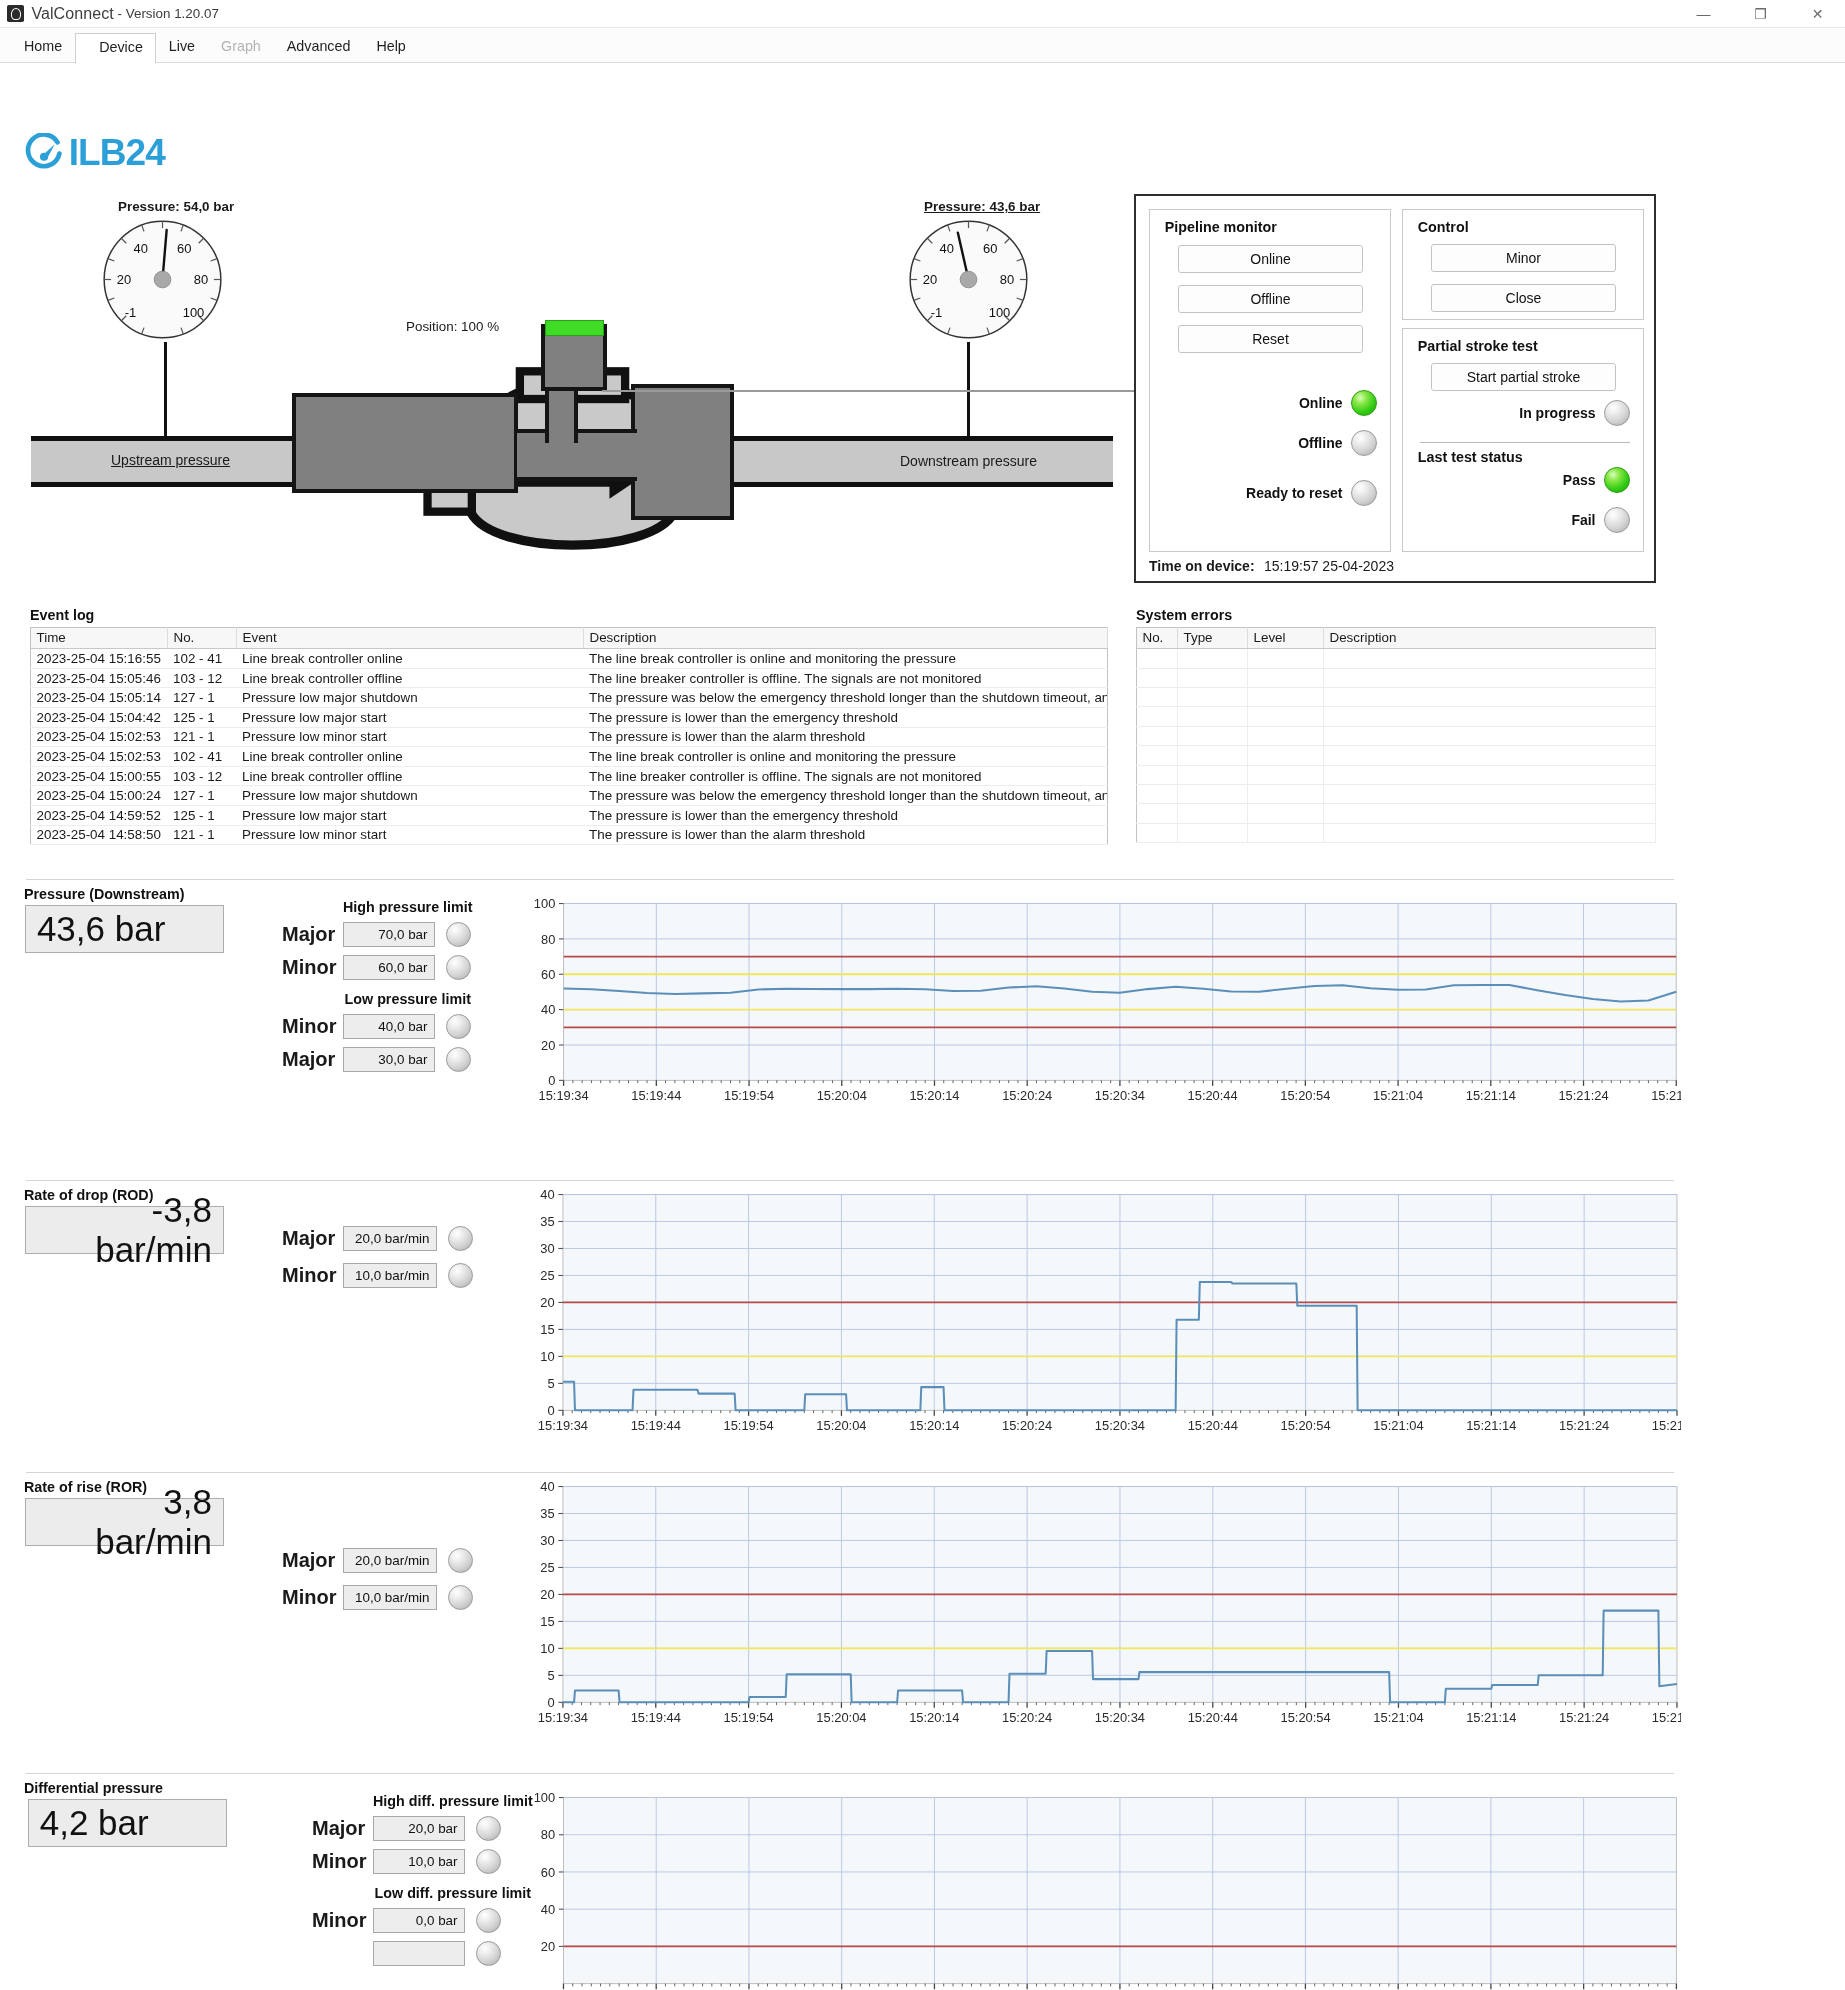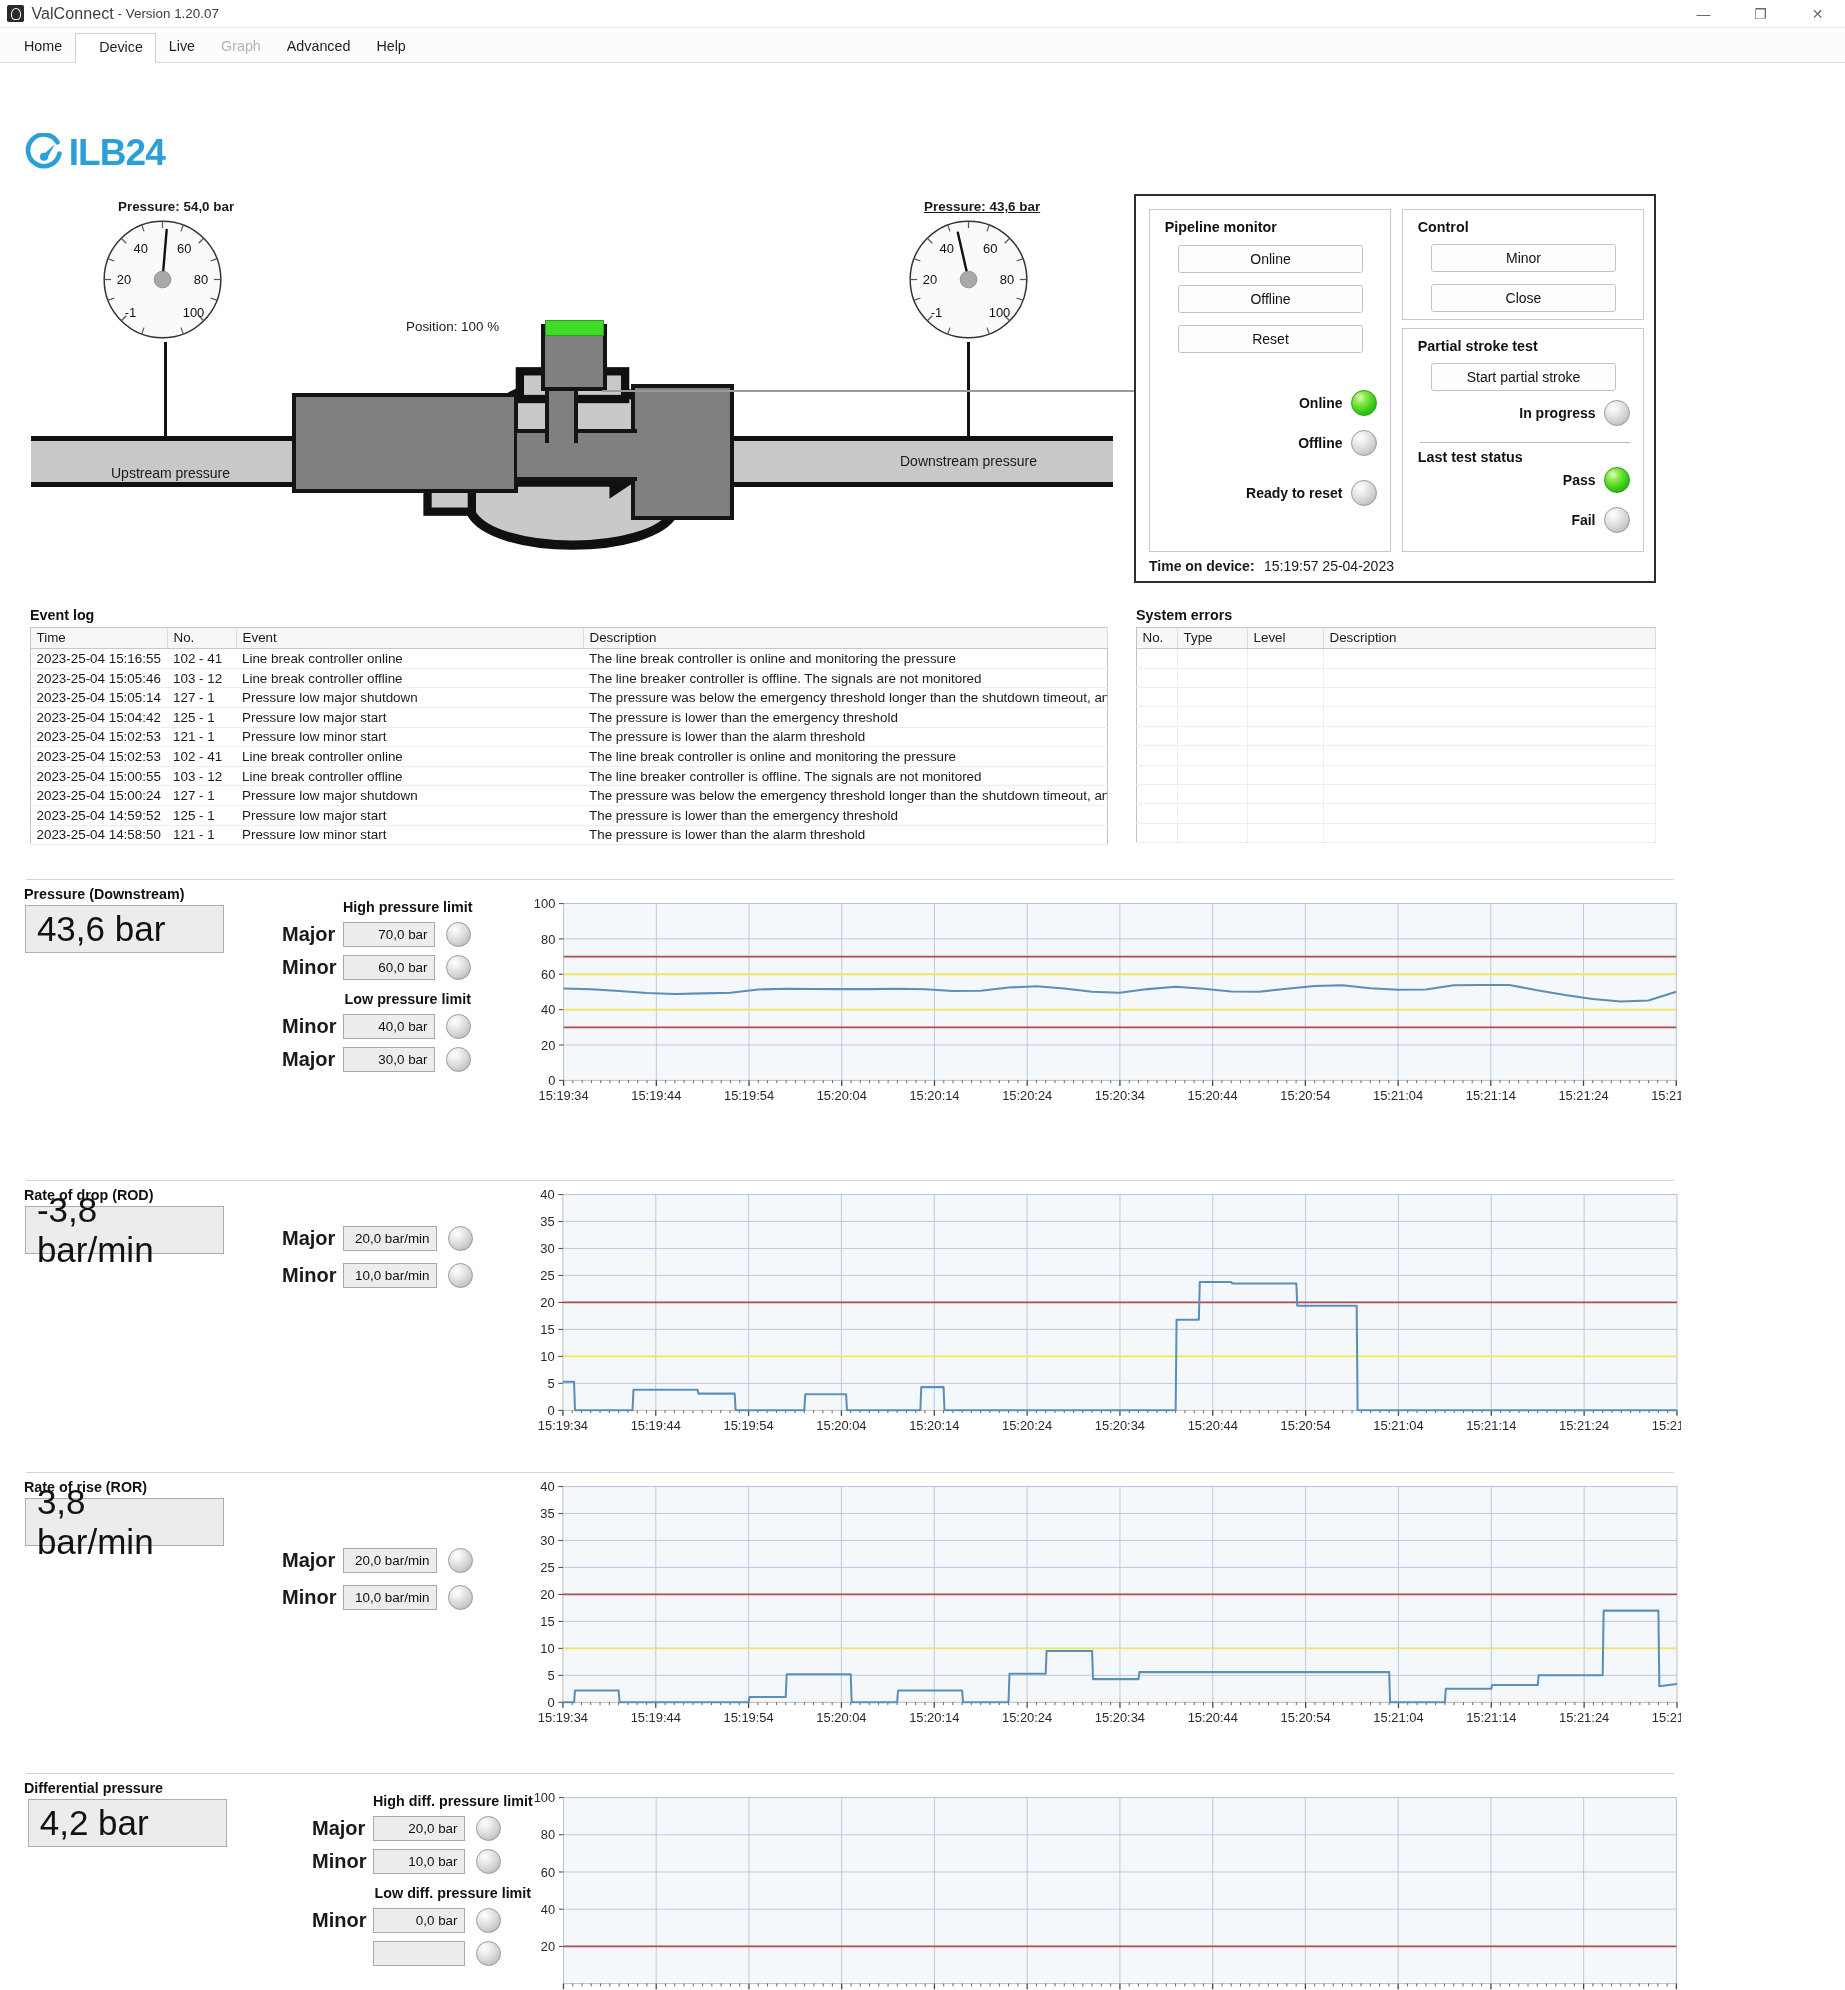--- a/index.html
+++ b/index.html
@@ -108,20 +108,21 @@
   table.grid.sep td{border-right:0.9px solid #ededed;}
 
   
   .section{position:absolute;left:24px;width:1798px;}
   .sechr{border-top:0.9px solid #d4d4d4;width:1648px;margin-left:1.8px;}
   .seclabel{font-size:14.3px;font-weight:bold;color:#111;}
   .bigval{
     border:0.9px solid #adadad;background:#ececec;
     font-size:35px;color:#111;padding:16px 11px;display:flex;align-items:center;
     font-family:"Liberation Sans",sans-serif;
+    text-align:right;
   }
   .limitgrp{position:absolute;}
   .limittitle{font-size:14.3px;font-weight:bold;color:#111;text-align:center;}
   .limitrow{display:flex;align-items:center;gap:11px;margin-top:7.4px;}
   .limitrow .lbl{font-size:20px;font-weight:bold;width:50px;text-align:left;}
   .limitfield{
     width:92px;height:25px;background:#ededed;border:0.9px solid #a8a8a8;
     font-size:13.4px;text-align:right;padding:2.8px 6.5px;color:#111;
     font-family:"Liberation Sans",sans-serif;
   }
@@ -222,21 +223,21 @@
     <text x="26" y="72" font-size="14" font-family="Liberation Sans, sans-serif" fill="#111" text-anchor="middle">20</text>
     <text x="109" y="72" font-size="14" font-family="Liberation Sans, sans-serif" fill="#111" text-anchor="middle">80</text>
     <text x="33" y="108" font-size="14" font-family="Liberation Sans, sans-serif" fill="#111" text-anchor="middle">-1</text>
     <text x="101" y="108" font-size="14" font-family="Liberation Sans, sans-serif" fill="#111" text-anchor="middle">100</text>
     <line x1="67.5" y1="67.5" x2="56" y2="17" stroke="#111" stroke-width="2.6" stroke-linecap="round"></line>
     <circle cx="67.5" cy="67.5" r="9" fill="#a9a9a9" stroke="#8c8c8c"></circle>
   </svg>
   <div style="position:absolute;left:967px;top:162px;width:2.8px;height:97px;background:#111;"></div>
 
   <div class="pipe" style="left:31px;top:256px;width:1082px;height:51px;"></div>
-  <div class="pipelabel" style="left:111px;top:285px;">Upstream pressure</div>
+  <div class="pipelabel" style="left:111px;top:272px;text-decoration:underline;">Upstream pressure</div>
   <div class="pipelabel" style="left:900px;top:273px;">Downstream pressure</div>
 
   <svg style="position:absolute;left:420px;top:171px;" width="305" height="217" viewBox="0 0 330 235">
     <path d="M120 40 C 55 60, 30 125, 55 175 C 80 222, 250 222, 275 175 C 300 125, 275 60, 210 40 Z" fill="#c9c9c9" stroke="#101010" stroke-width="10"></path>
     <rect x="108" y="22" width="114" height="30" fill="#c9c9c9" stroke="#101010" stroke-width="9"></rect>
     <rect x="8" y="92" width="48" height="82" fill="#c9c9c9" stroke="#101010" stroke-width="9"></rect>
     <rect x="272" y="92" width="48" height="82" fill="#c9c9c9" stroke="#101010" stroke-width="9"></rect>
     <path d="M92 133 L205 133 L205 120 L235 140 L205 160 L205 147 L92 147 Z" fill="#101010"></path>
   </svg>
 

